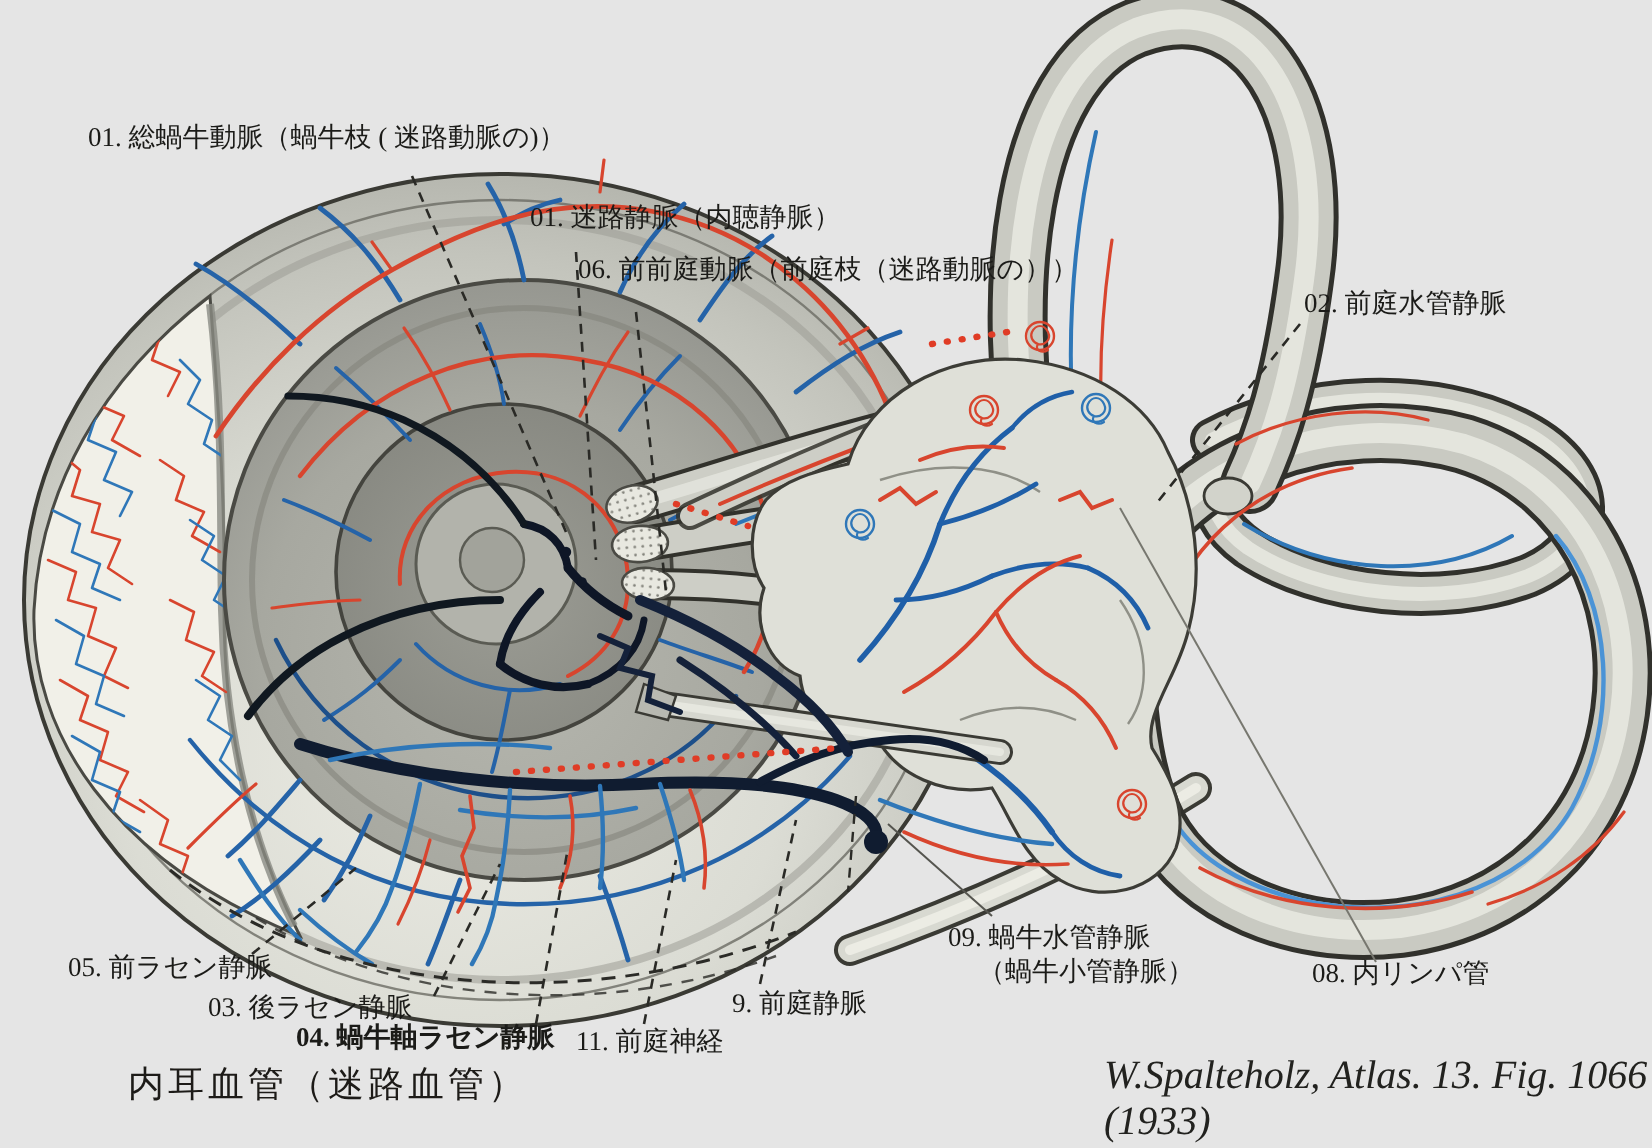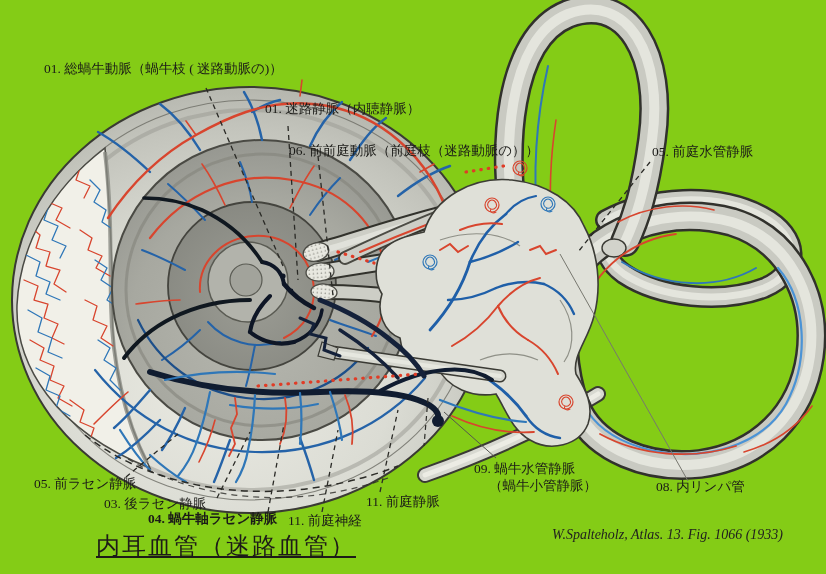--- a/index.html
+++ b/index.html
@@ -1,33 +1,33 @@
 <!DOCTYPE html>
 <html><head>
 <meta charset="utf-8">
 <style>
   html,body{margin:0;padding:0;background:#ffffff;}
-  .stage{position:relative;width:826px;height:574px;background:#84cc16;overflow:hidden;
+  .stage{position:relative;width:826px;height:574px;background:#e5e5e5;overflow:hidden;
          font-family:"Liberation Serif","DejaVu Serif",serif;}
   .stage svg{position:absolute;left:0;top:0;}
   .lbl{position:absolute;font-size:13.5px;color:#1b1b18;white-space:nowrap;line-height:1.25;}
   .lbl .l2{display:block;padding-left:15px;}
   .pos-01{left:44px;top:61px;}
   .pos-05{left:265px;top:101px;}
-  .pos-06{left:289px;top:143px;}
+  .pos-06{left:289px;top:127px;}
   .pos-07{left:652px;top:144px;}
   .pos-02{left:34px;top:476px;}
   .pos-03{left:104px;top:496px;}
   .pos-04{left:148px;top:511px;font-weight:bold;}
   .pos-11{left:288px;top:513px;}
   .pos-10{left:366px;top:494px;}
   .pos-09{left:474px;top:461px;}
   .pos-08{left:656px;top:479px;}
-  .fig-title{position:absolute;left:96px;top:530px;font-size:24px;letter-spacing:2px;color:#1d1b18;text-decoration:underline;}
-  .fig-attrib{position:absolute;left:552px;top:527px;font-size:14px;font-style:italic;color:#22221f;}
+  .fig-title{position:absolute;left:64px;top:530px;font-size:18px;letter-spacing:2px;color:#1d1b18;}
+  .fig-attrib{position:absolute;left:552px;top:527px;font-size:20px;font-style:italic;color:#22221f;}
 </style>
 </head>
 <body>
 
 <div class="stage">
 
 <svg width="826" height="574" viewBox="0 0 826 574">
   <defs>
     <radialGradient id="gd" cx="45%" cy="68%" r="78%">
       <stop offset="0%" stop-color="#ebebe3"></stop>
@@ -324,21 +324,21 @@
     <path d="M 688 481 L 560 254" stroke="#77776f" stroke-width="1"></path>
   </g>
 </svg>
 
   <div class="lbl pos-01"><span>01. 総蝸牛動脈（蝸牛枝 ( 迷路動脈の)）</span></div>
   <div class="lbl pos-02"><span>05. 前ラセン静脈</span></div>
   <div class="lbl pos-03"><span>03. 後ラセン静脈</span></div>
   <div class="lbl pos-04"><span>04. 蝸牛軸ラセン静脈</span></div>
   <div class="lbl pos-05"><span>01. 迷路静脈（内聴静脈）</span></div>
   <div class="lbl pos-06"><span>06. 前前庭動脈（前庭枝（迷路動脈の））</span></div>
-  <div class="lbl pos-07"><span>05. 前庭水管静脈</span></div>
+  <div class="lbl pos-07"><span>02. 前庭水管静脈</span></div>
   <div class="lbl pos-08"><span>08. 内リンパ管</span></div>
   <div class="lbl pos-09"><span>09. 蝸牛水管静脈</span><span class="l2">（蝸牛小管静脈）</span></div>
-  <div class="lbl pos-10"><span>11. 前庭静脈</span></div>
+  <div class="lbl pos-10"><span>9. 前庭静脈</span></div>
   <div class="lbl pos-11"><span>11. 前庭神経</span></div>
 
   <div class="fig-title">内耳血管（迷路血管）</div>
   <div class="fig-attrib">W.Spalteholz, Atlas. 13. Fig. 1066 (1933)</div>
 </div>
 
 </body></html>

